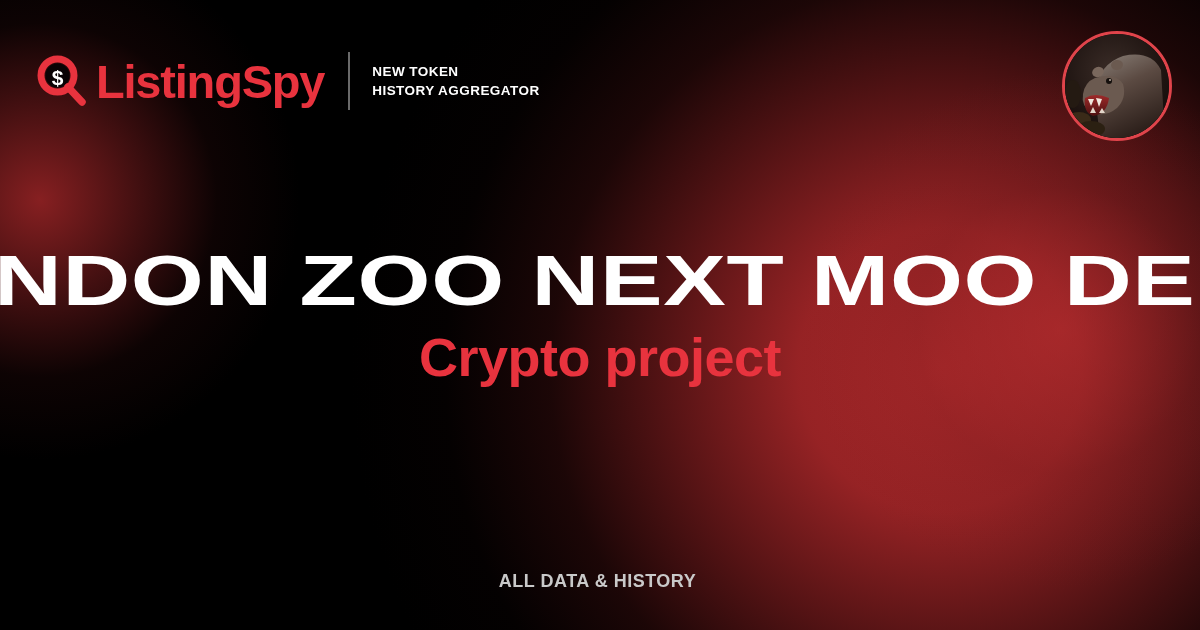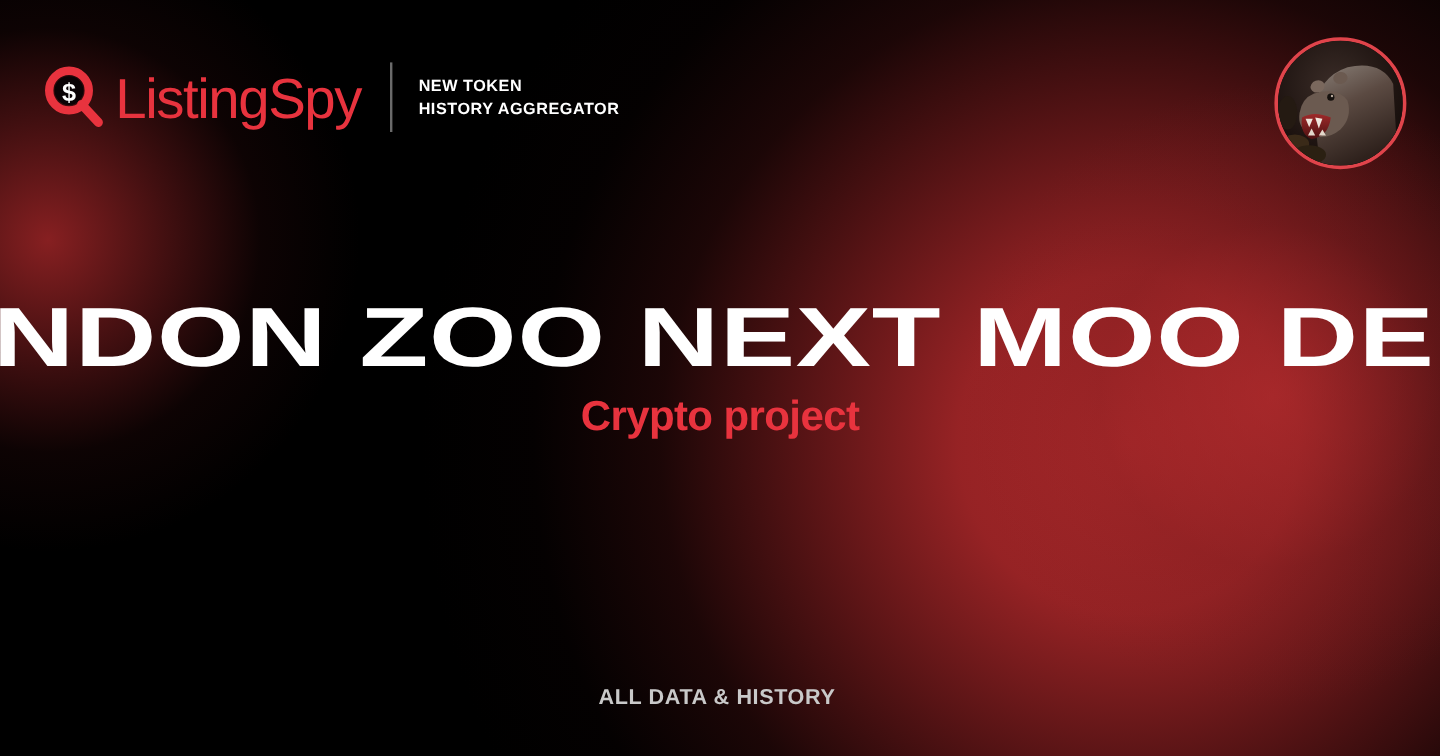--- a/index.html
+++ b/index.html
@@ -70,21 +70,21 @@
   }
   #logo-mark {
     width: 52px;
     height: 52px;
     margin-right: 8px;
     flex: 0 0 auto;
     display: block;
   }
   #logo-wordmark {
     font-size: 47px;
-    font-weight: normal;
+    font-weight: bold;
     letter-spacing: -1.2px;
     line-height: 1;
     white-space: nowrap;
     color: #E8333E;
   }
   #header-divider {
     width: 2px;
     height: 58px;
     background: #6a6a6a;
     margin: 0 22px 0 24px;
@@ -142,21 +142,21 @@
     line-height: 1.02;
     letter-spacing: 0.5px;
     white-space: nowrap;
     transform: scaleX(1.34);
     transform-origin: 50% 50%;
   }
   #subheadline {
     display: block;
     margin-top: 12px;
     color: #E8333E;
-    font-size: 35px;
+    font-size: 54px;
     font-weight: bold;
     line-height: 1.05;
     letter-spacing: -0.5px;
     white-space: nowrap;
   }
 
   
   #footer {
     position: absolute;
     left: 0;

